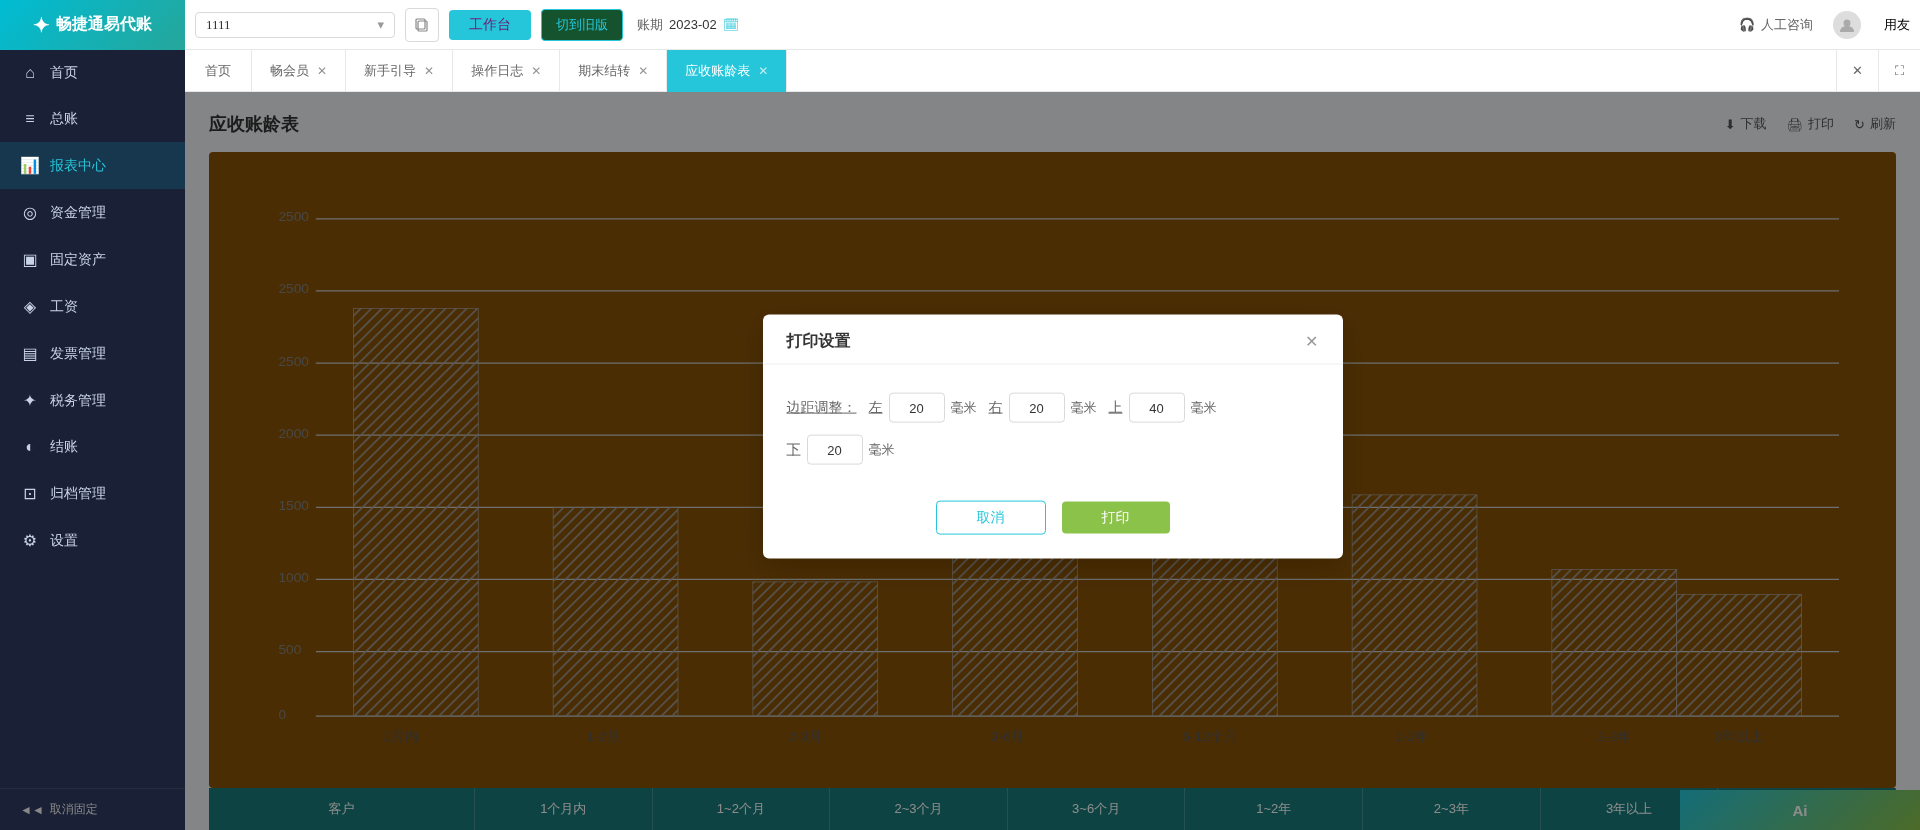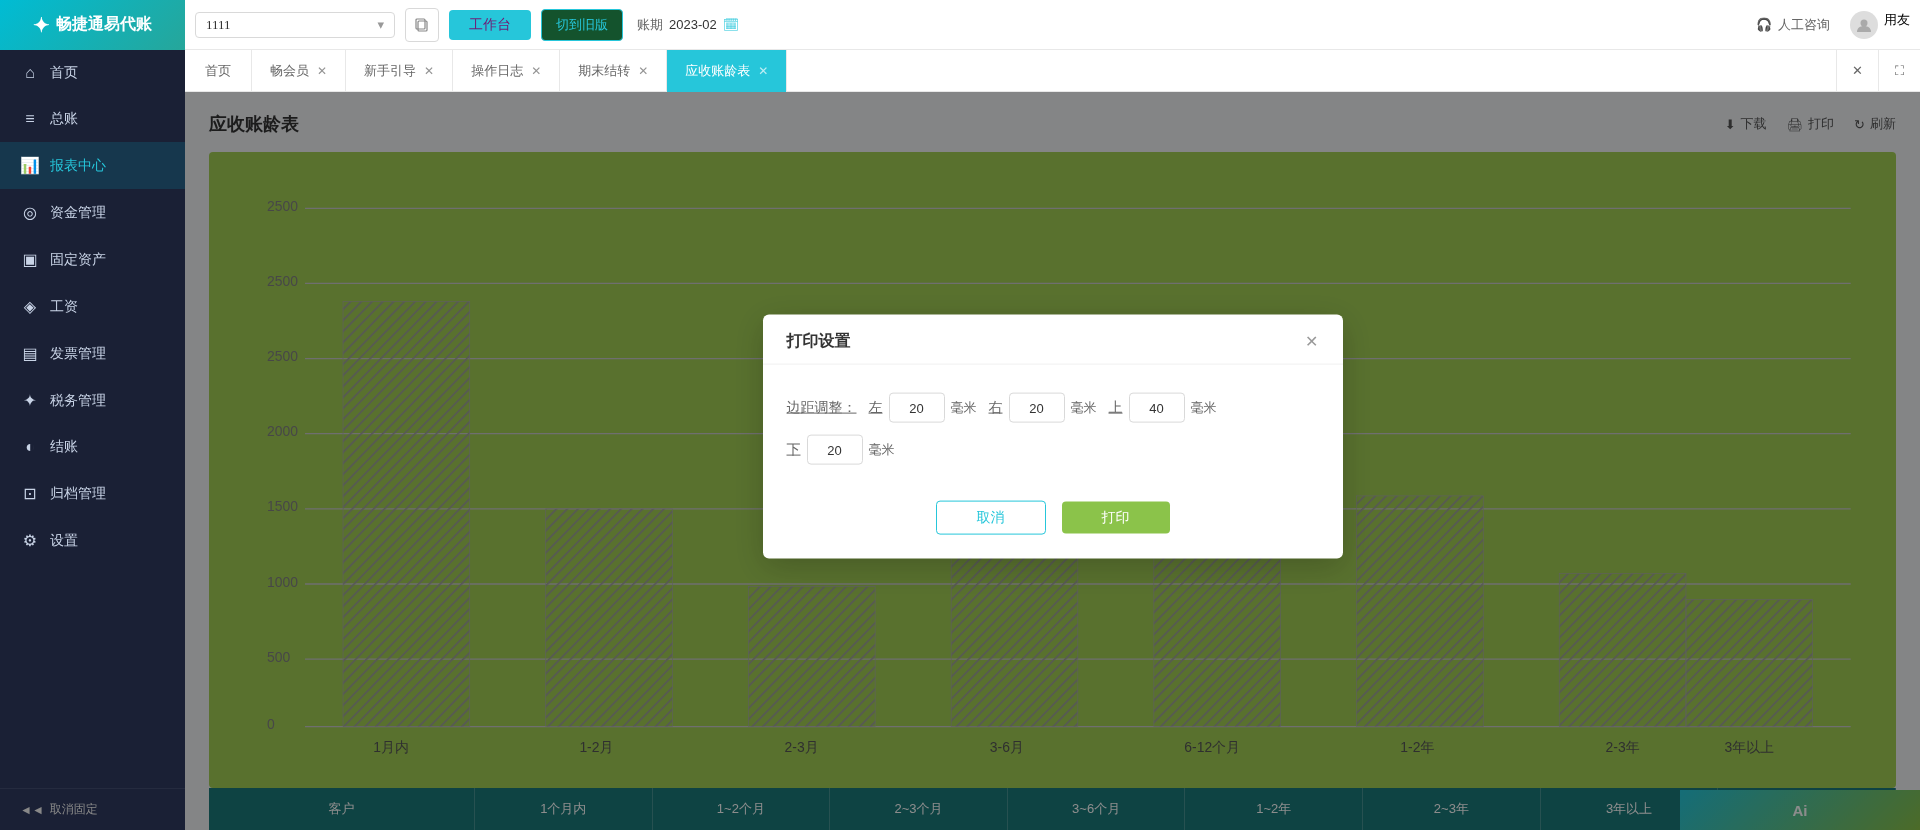--- a/index.html
+++ b/index.html
@@ -36,21 +36,21 @@
     .switch-old-btn {
       border: 1px solid #26c6da; color: #26c6da; background: #14532d;
       border-radius: 4px; padding: 6px 14px; cursor: pointer; font-size: 13px;
     }
     .period-area { display: flex; align-items: center; gap: 6px; color: #333; margin-left: 4px; }
     .period-label { color: #666; }
     .period-value { color: #333; font-weight: 500; }
     .calendar-icon { color: #26c6da; cursor: pointer; }
     .top-right { margin-left: auto; display: flex; align-items: center; gap: 20px; }
     .support-btn { display: flex; align-items: center; gap: 5px; color: #666; cursor: pointer; }
-    .user-area { display: flex; gap: 6px; cursor: pointer; }
+    .user-area { display: flex; align-items: center; gap: 23px; cursor: pointer; }
     .user-avatar { width: 28px; height: 28px; border-radius: 50%; background: #ddd; display: flex; align-items: center; justify-content: center; color: #666; }
 
     
     .layout { display: flex; height: 780px; }
 
     
     .sidebar {
       width: 185px; background: #1a2035; color: #fff;
       display: flex; flex-direction: column; flex-shrink: 0;
       overflow-y: auto; height: 100%;
@@ -104,22 +104,22 @@
     }
     .page-title { font-size: 18px; font-weight: 600; color: #333; }
     .page-actions { display: flex; align-items: center; gap: 20px; }
     .action-btn {
       display: flex; align-items: center; gap: 5px;
       color: #555; cursor: pointer; font-size: 13px;
     }
 
     
     .chart-container {
-      background: #bef264; border-radius: 4px; flex: 1;
-      padding: 20px; position: relative; overflow: hidden; filter: brightness(0.85);
+      background: #a16207; border-radius: 4px; flex: 1;
+      padding: 32px; position: relative; overflow: hidden; filter: brightness(0.85);
     }
     .chart-svg { width: 100%; height: 100%; }
 
     
     .bottom-table {
       height: 42px; background: #1a7a7a; display: flex; align-items: center;
       flex-shrink: 0;
     }
     .table-col {
       flex: 1; display: flex; align-items: center; justify-content: center;

